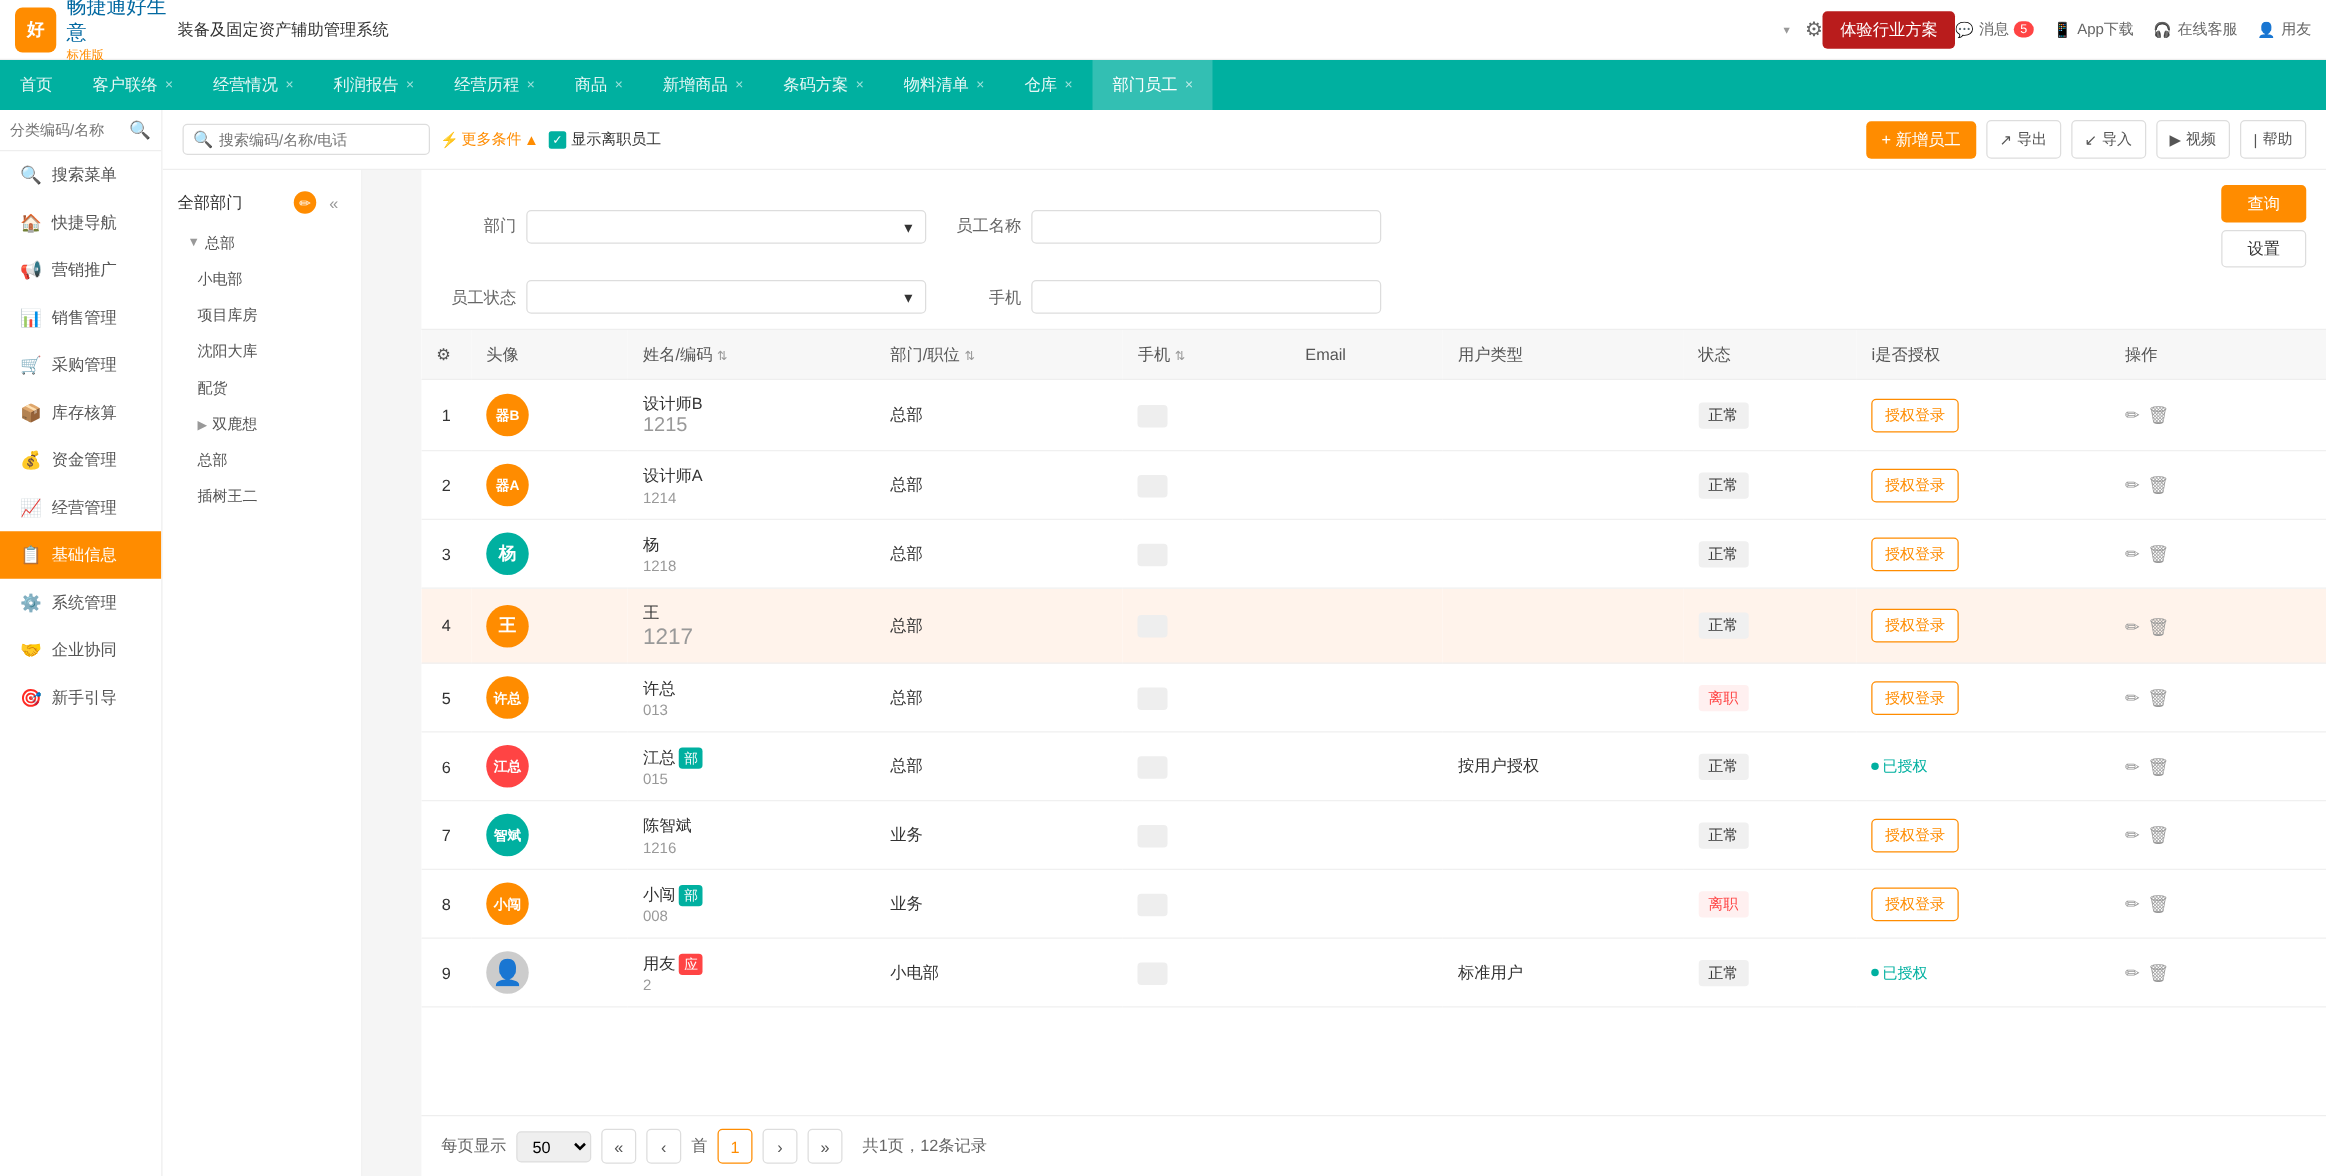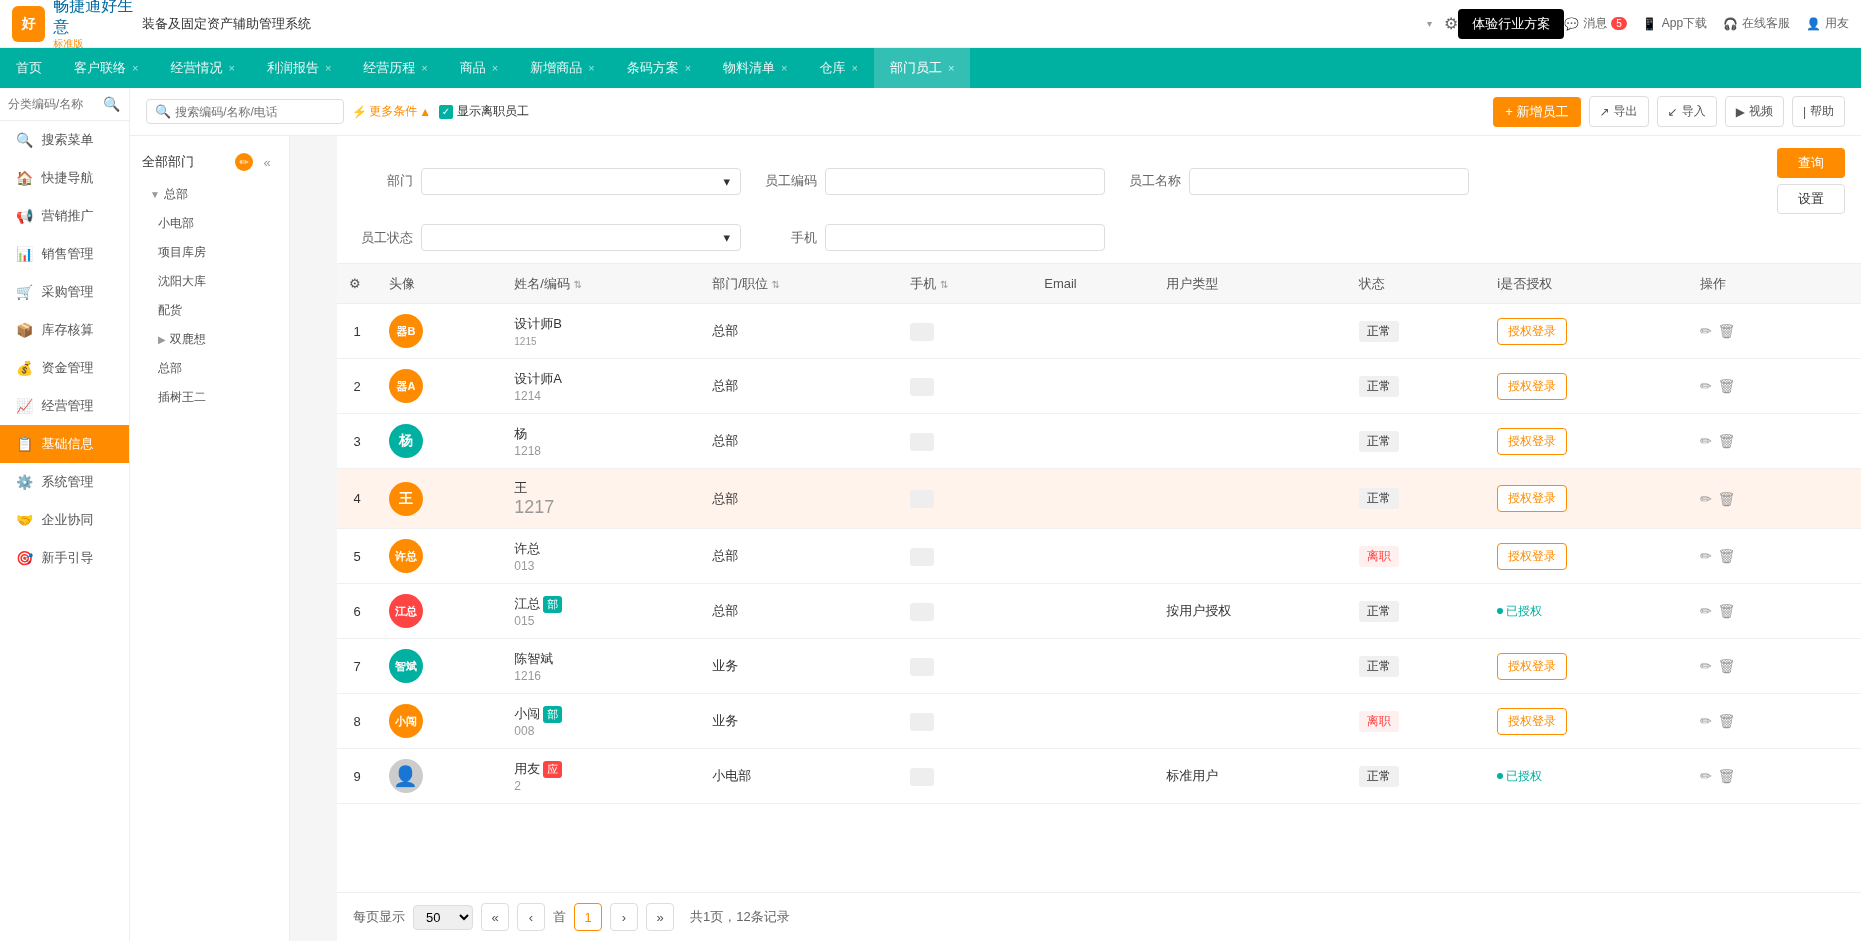--- a/index.html
+++ b/index.html
@@ -8,21 +8,21 @@
     
     .top-bar { background: #fff; height: 48px; display: flex; align-items: center; padding: 0 12px; border-bottom: 1px solid #eee; flex-shrink: 0; }
     .logo-area { display: flex; align-items: center; gap: 8px; width: 130px; }
     .logo-icon { width: 36px; height: 36px; background: #ff8c00; border-radius: 6px; display: flex; align-items: center; justify-content: center; color: white; font-size: 14px; font-weight: bold; }
     .logo-text { font-size: 16px; color: #0369a1; line-height: 1.3; }
     .logo-badge { font-size: 10px; color: #ff8c00; }
     .system-name { font-size: 13px; color: #333; flex: 1; }
     .top-actions { display: flex; align-items: center; gap: 16px; margin-left: auto; }
     .top-action-item { display: flex; align-items: center; gap: 4px; cursor: pointer; color: #666; font-size: 12px; }
     .badge { background: #ff4444; color: white; border-radius: 10px; padding: 1px 5px; font-size: 10px; }
-    .btn-experience { background: #000000; color: white; border: none; border-radius: 4px; padding: 6px 14px; cursor: pointer; font-size: 13px; }
+    .btn-experience { background: #b91c1c; color: white; border: none; border-radius: 4px; padding: 6px 14px; cursor: pointer; font-size: 13px; }
     .gear-icon { color: #666; cursor: pointer; font-size: 16px; }
     .dropdown-arrow { color: #999; font-size: 10px; }
 
     
     .nav-tabs { background: #00b0a0; display: flex; align-items: center; height: 40px; flex-shrink: 0; overflow-x: auto; }
     .nav-tab { color: rgba(255,255,255,0.9); padding: 0 16px; height: 40px; display: flex; align-items: center; cursor: pointer; white-space: nowrap; font-size: 13px; gap: 4px; }
     .nav-tab.active { background: rgba(255,255,255,0.2); color: white; font-weight: 500; }
     .nav-tab .close-x { font-size: 11px; opacity: 0.7; margin-left: 2px; }
 
     
@@ -292,24 +292,20 @@
           <div class="filter-form">
             <div class="filter-row">
               <div class="filter-field">
                 <span class="filter-label">部门</span>
                 <div class="filter-select" style="width:320px;">
                   <span></span>
                   <span>▾</span>
                 </div>
               </div>
               <div class="filter-field">
-                <span class="filter-label">员工编码</span>
-                <input class="filter-input" type="text" style="width: 280px;">
-              </div>
-              <div class="filter-field">
                 <span class="filter-label">员工名称</span>
                 <input class="filter-input" type="text" style="width: 280px;">
               </div>
               <div class="filter-actions">
                 <button class="btn-query">查询</button>
                 <button class="btn-reset">设置</button>
               </div>
             </div>
             <div class="filter-row">
               <div class="filter-field">
@@ -341,21 +337,21 @@
                   <th><span>ℹ</span>是否授权</th>
                   <th style="min-width:80px;">操作</th>
                 </tr>
               </thead>
               <tbody id="employee-table-body">
                   <tr>
                     <td style="text-align: center;">1</td>
                     <td>
                       <div class="avatar" style="background: rgb(255, 140, 0); font-size: 11px;">器B</div>
                     </td>
-                    <td>设计师B<br><span style="color:#999;font-size:10px;">1215</span></td>
+                    <td>设计师B<br><span style="color:#999;font-size:16px;">1215</span></td>
                     <td>总部</td>
                     <td><span class="phone-blur">        </span></td>
                     <td></td>
                     <td></td>
                     <td><span class="status-badge status-normal">正常</span></td>
                     <td><button class="btn-auth">授权登录</button></td>
                     <td>
                       <div class="action-btns">
                         <span class="action-btn">✏</span>
                         <span class="action-btn">🗑</span>

